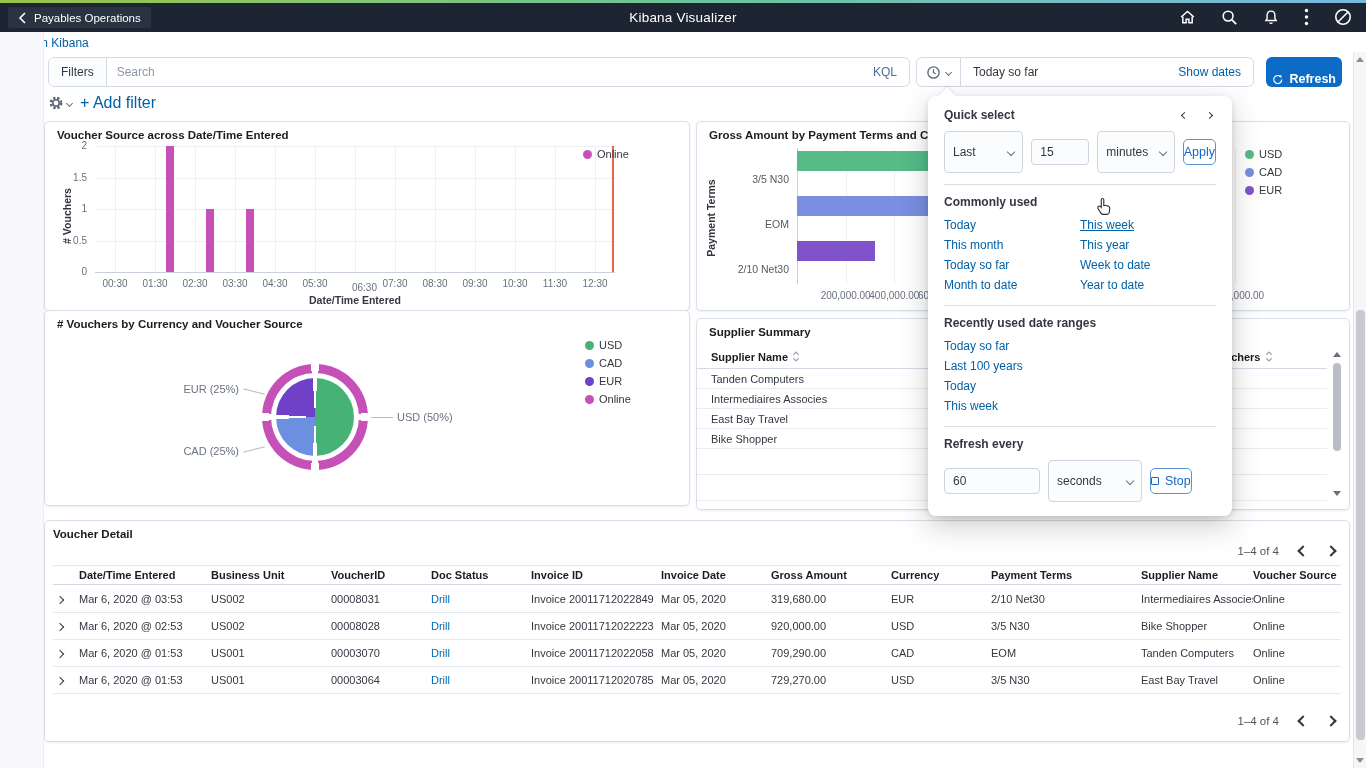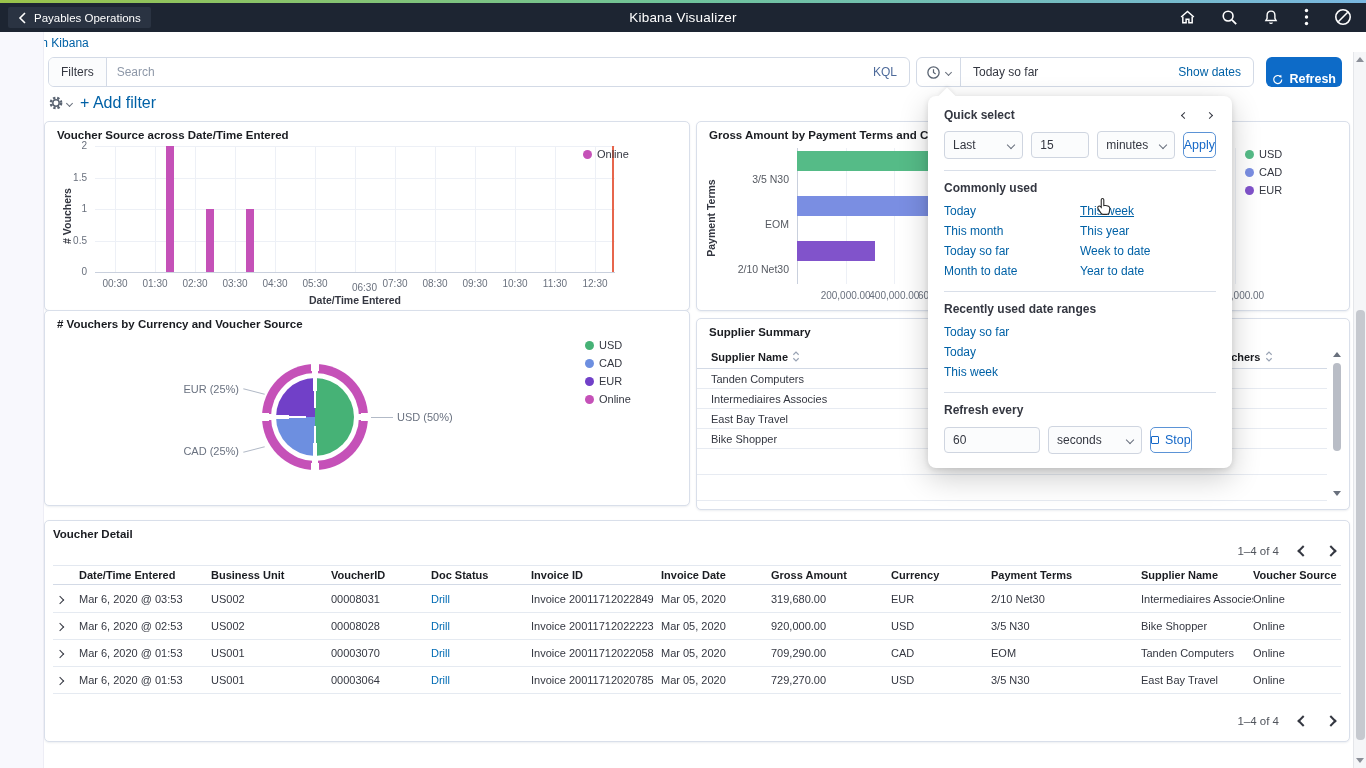--- a/index.html
+++ b/index.html
@@ -102,21 +102,21 @@
 
   
   .popover{position:absolute;left:928px;top:96px;width:304px;background:#fff;border-radius:8px;
     box-shadow:0 2px 6px rgba(0,0,0,.12),0 10px 30px rgba(0,0,0,.2);padding:12px 16px 14px;z-index:50;}
   .pop-arrow{position:absolute;left:13px;top:-6px;width:12px;height:12px;background:#fff;
     transform:rotate(45deg);box-shadow:-2px -2px 3px rgba(0,0,0,.05);}
   .pop-head{display:flex;align-items:center;justify-content:space-between;}
   .pop-title,.pop-label{font-size:12px;font-weight:bold;color:#343741;}
   .pop-navs{display:flex;gap:20px;padding-right:4px;}
   .pop-controls{display:flex;gap:8px;margin-top:9px;align-items:center;}
-  .sel{height:28px;border:1px solid #cfd5e0;border-radius:4px;background:#fbfcfd;display:flex;
+  .sel{height:42px;border:1px solid #cfd5e0;border-radius:4px;background:#fbfcfd;display:flex;
     align-items:center;justify-content:space-between;padding:0 8px;font-size:12px;color:#343741;cursor:pointer;}
   .inp{height:26px;border:1px solid #cfd5e0;border-radius:4px;background:#fbfcfd;
     font-size:12px;color:#343741;padding:0 8px;outline:none;}
   .btn-outline{height:26px;border:1px solid #5b93d6;border-radius:5px;background:#fff;
     color:#1568c8;font-size:12.5px;padding:0 0;display:flex;align-items:center;gap:6px;cursor:pointer;}
   .stop-sq{width:8px;height:8px;border:1.4px solid #1568c8;border-radius:1px;display:inline-block;}
   .popover hr{border:none;border-top:1px solid #d9dfe9;margin:11px 0 10px;}
   .qs-grid{display:grid;grid-template-columns:1fr 1fr;row-gap:3px;margin-top:8px;}
   .qs-stack{display:flex;flex-direction:column;gap:3px;margin-top:8px;}
   .qs-link{font-size:12px;color:#0061a6;line-height:17px;cursor:pointer;}
@@ -516,20 +516,21 @@
         <span class="qs-link">This year</span>
         <span class="qs-link">Today so far</span>
         <span class="qs-link">Week to date</span>
         <span class="qs-link">Month to date</span>
         <span class="qs-link">Year to date</span>
       </div>
     <hr>
     <div class="pop-label">Recently used date ranges</div>
     <div class="qs-stack">
         <span class="qs-link">Today so far</span>
+        <span class="qs-link">Last 100 years</span>
         <span class="qs-link">Today</span>
         <span class="qs-link">This week</span>
       </div>
     <hr>
     <div class="pop-label">Refresh every</div>
     <div class="pop-controls">
       <input class="inp" style="width: 96px;" value="60">
       <div class="sel" style="width:94px;">
           <span>seconds</span>
           <span class="car d g"></span>

